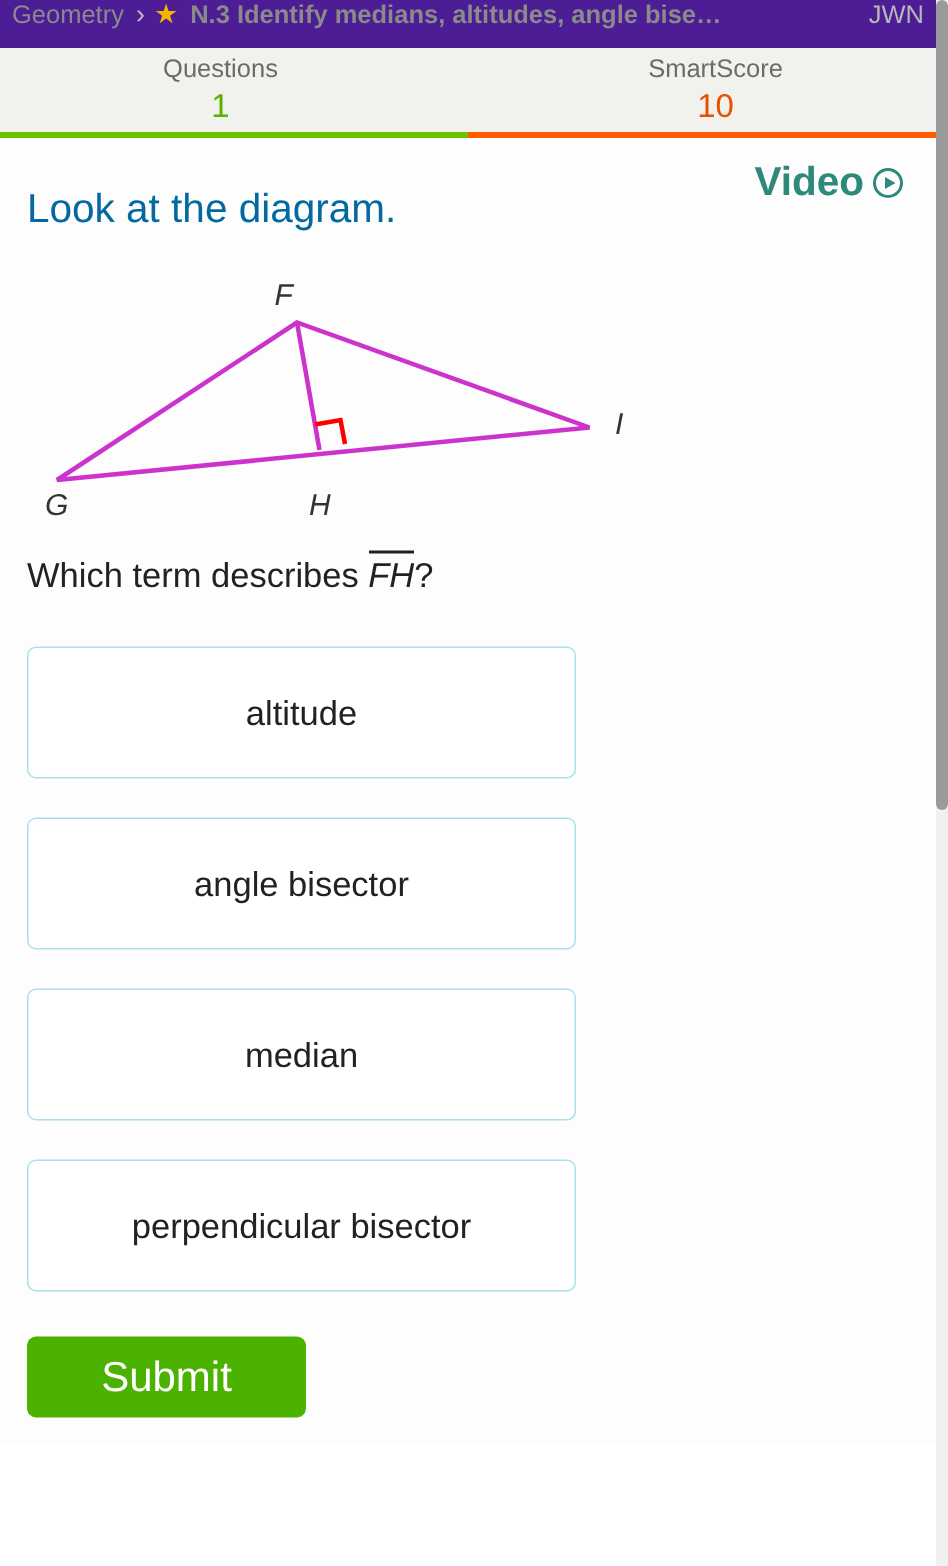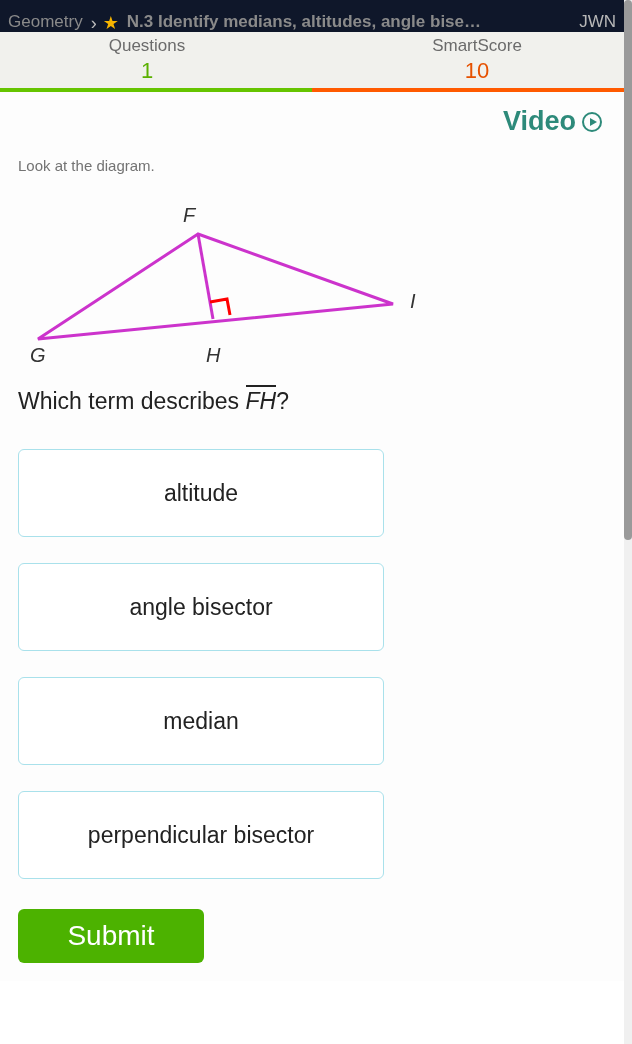--- a/index.html
+++ b/index.html
@@ -2,21 +2,21 @@
 <html><head>
 <meta charset="utf-8">
 <style>
 * { box-sizing: border-box; margin: 0; padding: 0; }
 html, body { width: 632px; height: 1044px; font-family: Verdana, Geneva, sans-serif; overflow: hidden; background: #fff; }
 .app { width: 632px; height: 1044px; position: relative; }
 .scrollwrap { width: 624px; height: 1044px; overflow: hidden; }
 .scrollbar-track { position: absolute; right: 0; top: 0; width: 8px; height: 1044px; background: #f0f0f0; }
 .scrollbar-thumb { position: absolute; right: 0; top: 0; width: 8px; height: 540px; background: #9a9a9a; border-radius: 4px; }
 
-.topbar { display: flex; align-items: flex-end; height: 32px; background: #0f172a; padding: 0 8px; font-size: 17px; color: #8a8a8a; }
+.topbar { display: flex; align-items: flex-start; height: 32px; background: #4c1d95; padding: 0 8px; font-size: 17px; color: #8a8a8a; }
 .topbar .subject { color: #8a8a8a; margin-right: 6px; }
 .topbar .chev { color: #bdbdbd; margin: 0 6px 0 2px; font-size: 18px; line-height: 1; }
 .topbar .star { color: #f6b400; margin-right: 8px; font-size: 18px; line-height: 1; }
 .topbar .title { color: #8a8a8a; font-weight: bold; flex: 1; white-space: nowrap; overflow: hidden; text-overflow: ellipsis; }
 .topbar .code { color: #b7b7b7; margin-left: 10px; }
 
 .scorebar { display: flex; height: 56px; background: #f1f1ed; gap: 36px; }
 .scorecell { flex: 1; text-align: center; }
 .scorecell .lbl { color: #6b6b6b; font-size: 17px; margin-top: 4px; }
 .scorecell .val { font-size: 22px; margin-top: 2px; }
@@ -24,21 +24,21 @@
 .val-s { color: #e65100; }
 .underline-row { display: flex; height: 4px; }
 .ul-q { flex: 1; background: #66c400; }
 .ul-s { flex: 1; background: #ff5a00; }
 
 .content { position: relative; padding: 0 18px 18px 18px; background: #fdfdfd; }
 .video-link { position: absolute; right: 22px; top: 14px; color: #2d8a7a; font-size: 27px; display: flex; align-items: center; cursor: pointer; font-weight: bold; }
 .video-link .play { margin-left: 6px; width: 20px; height: 20px; border: 2px solid #2d8a7a; border-radius: 50%; display: flex; align-items: center; justify-content: center; }
 .video-link .play .tri { width: 0; height: 0; border-left: 7px solid #2d8a7a; border-top: 4px solid transparent; border-bottom: 4px solid transparent; margin-left: 2px; }
 
-.prompt1 { font-size: 15px; color: #737373; padding-top: 65px; }
+.prompt1 { font-size: 27px; color: #0369a1; padding-top: 32px; }
 .diagram { margin: 10px 0 10px 0; }
 .prompt2 { font-size: 23px; color: #222; margin-top: 6px; }
 .seg { position: relative; font-style: italic; display: inline-block; }
 .seg::before { content: ""; position: absolute; left: 0; right: 0; top: -3px; border-top: 2px solid #222; }
 
 .opts { margin-top: 34px; }
 .opt { width: 366px; height: 88px; border: 1px solid #a9e1eb; border-radius: 6px; background: #fff; display: flex; align-items: center; justify-content: center; font-size: 23px; color: #222; margin-bottom: 26px; cursor: pointer; }
 
 .submit { margin-top: 30px; width: 186px; height: 54px; background: #4cb200; color: #fff; border: none; border-radius: 6px; font-size: 28px; cursor: pointer; display: flex; align-items: center; justify-content: center; }
 

